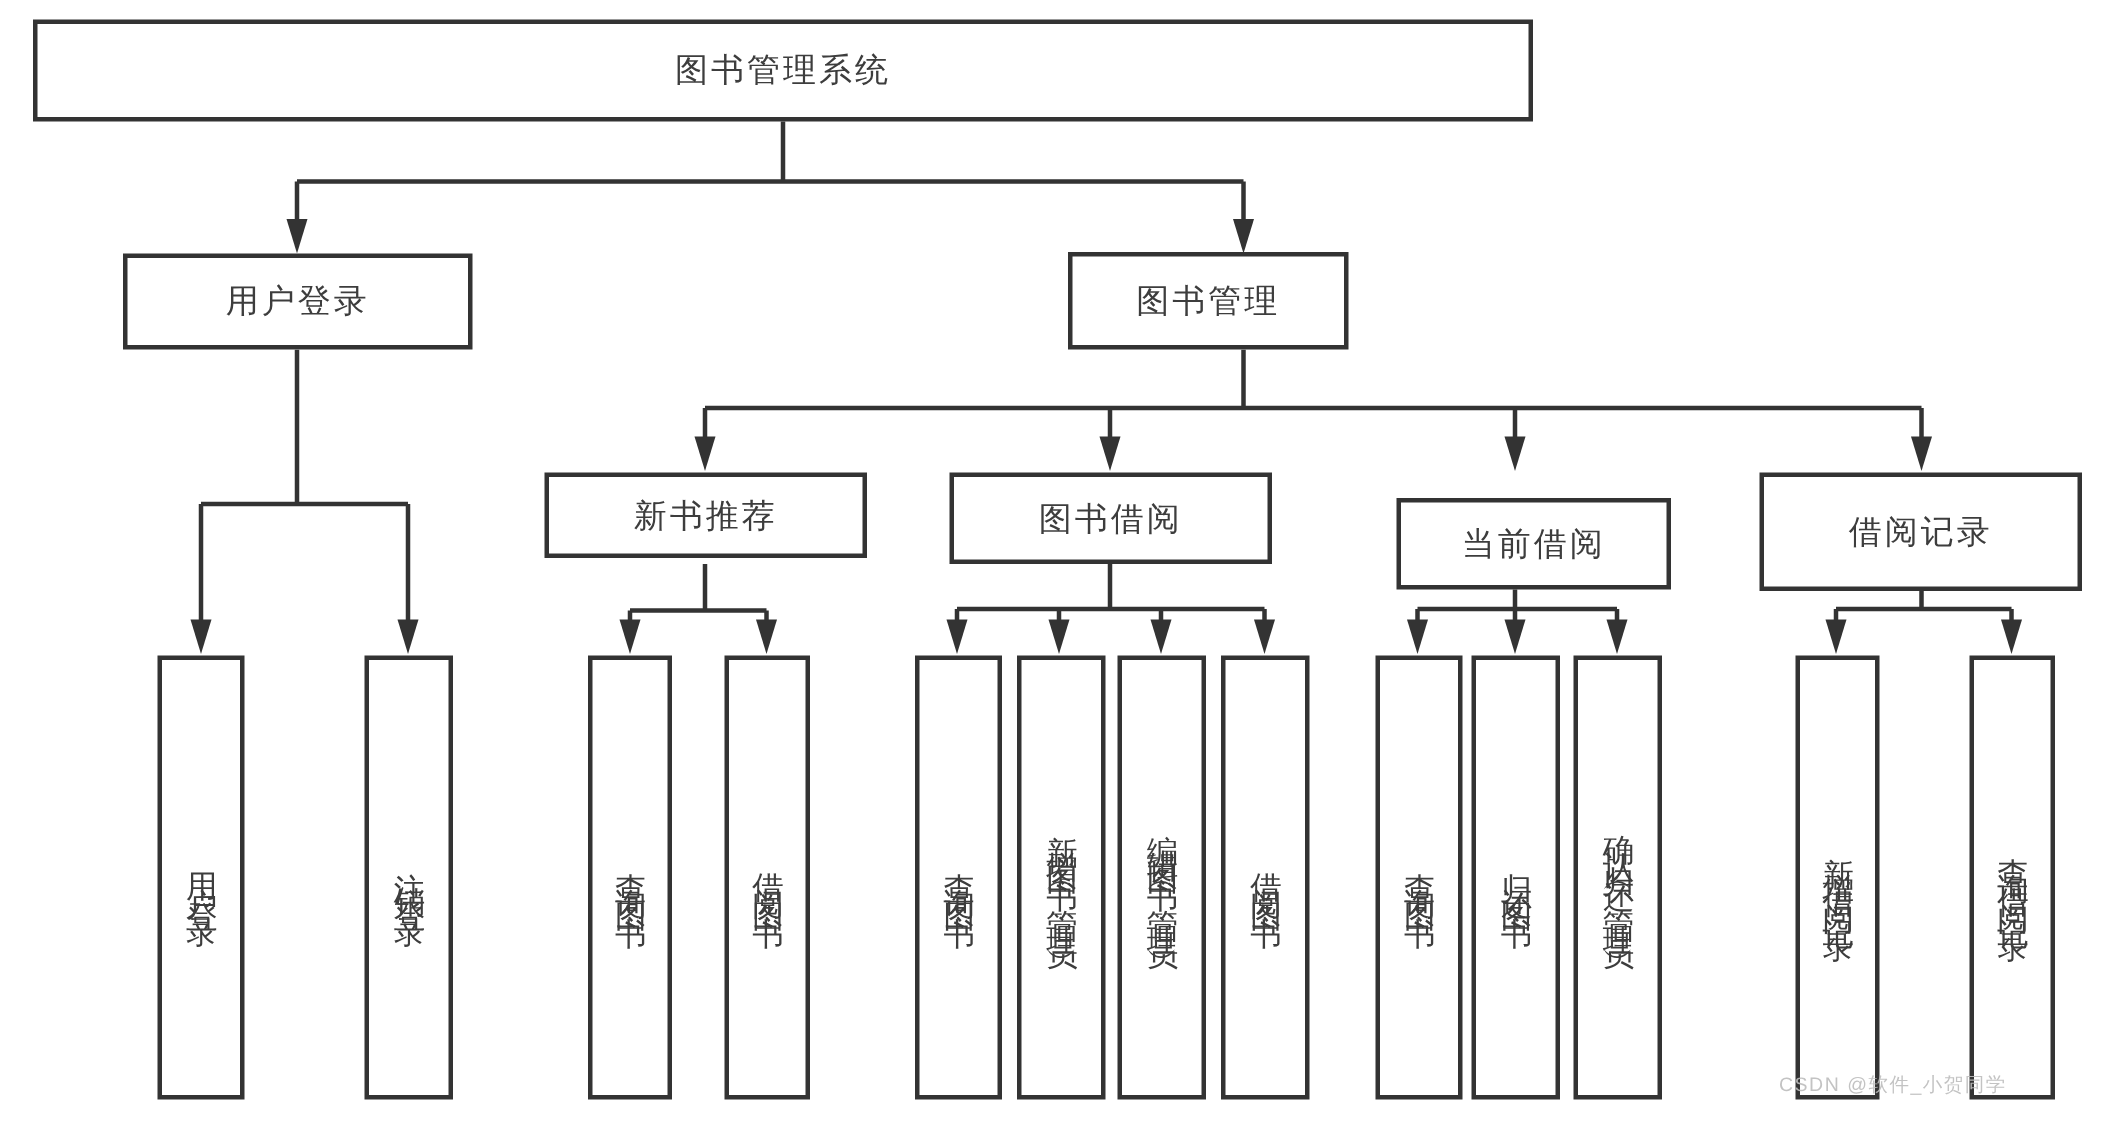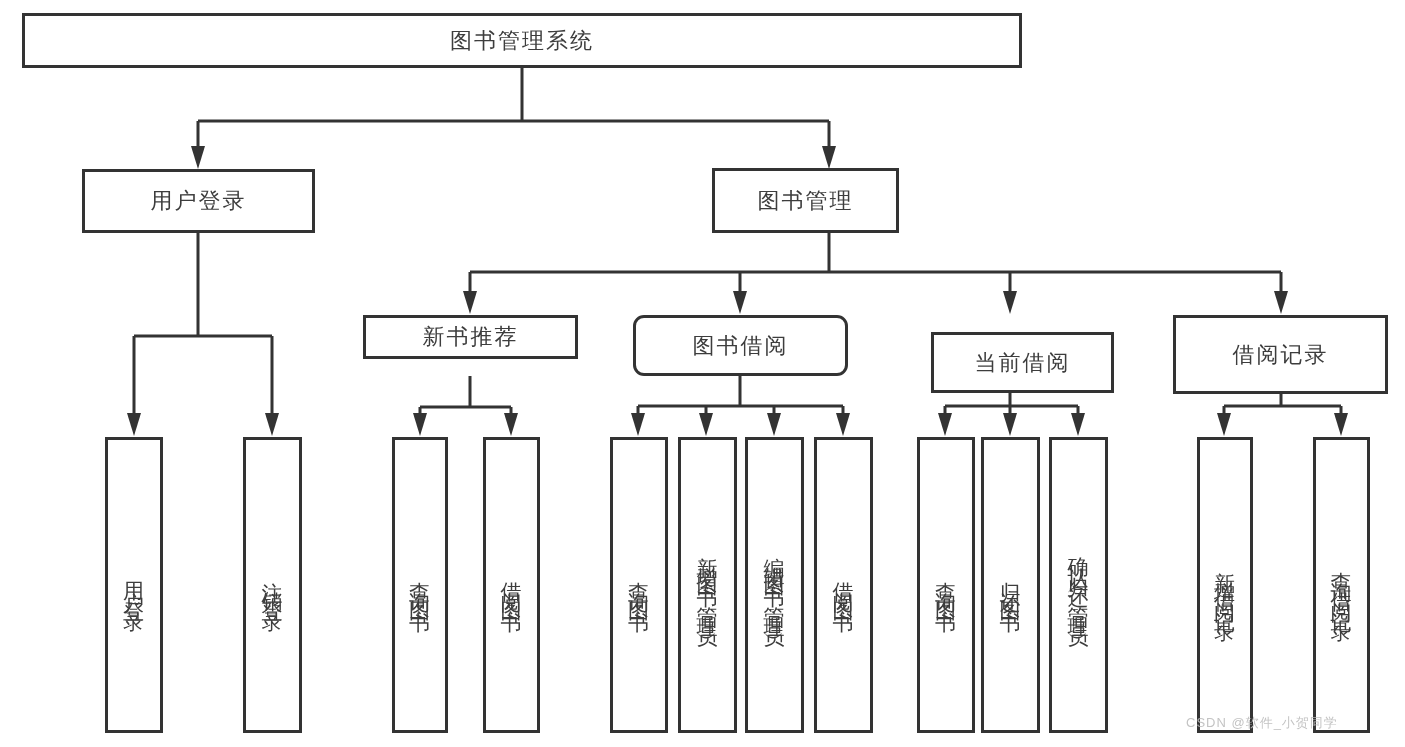--- a/index.html
+++ b/index.html
@@ -85,27 +85,27 @@
       <polygon points="767,413 781,413 774,436"></polygon>
       <polygon points="836,413 850,413 843,436"></polygon>
       <polygon points="938,413 952,413 945,436"></polygon>
       <polygon points="1003,413 1017,413 1010,436"></polygon>
       <polygon points="1071,413 1085,413 1078,436"></polygon>
       <polygon points="1217,413 1231,413 1224,436"></polygon>
       <polygon points="1334,413 1348,413 1341,436"></polygon>
     </g>
   </svg>
 
-  <div class="box hbox" style="left:22px;top:13px;width:1000px;height:55px;">图书管理系统</div>
+  <div class="box hbox" style="left:22px;top:13px;width:1000px;height:68px;">图书管理系统</div>
 
   <div class="box hbox" style="left:82px;top:169px;width:233px;height:64px;">用户登录</div>
   <div class="box hbox" style="left:712px;top:168px;width:187px;height:65px;">图书管理</div>
 
-  <div class="box hbox" style="left:363px;top:315px;width:215px;height:44px;">新书推荐</div>
-  <div class="box hbox" style="left:633px;top:315px;width:215px;height:61px;border-radius:11px;">图书借阅</div>
+  <div class="box hbox" style="left:363px;top:315px;width:215px;height:57px;">新书推荐</div>
+  <div class="box hbox" style="left:633px;top:315px;width:215px;height:61px;">图书借阅</div>
   <div class="box hbox" style="left:903px;top:332px;width:183px;height:61px;margin-left:28px;">当前借阅</div>
   <div class="box hbox" style="left:1173px;top:315px;width:215px;height:79px;">借阅记录</div>
 
   <div class="box vbox" style="left:105px;width:58px;">用户登录</div>
   <div class="box vbox" style="left:243px;width:59px;">注销登录</div>
 
   <div class="box vbox" style="left:392px;width:56px;">查询图书</div>
   <div class="box vbox" style="left:483px;width:57px;">借阅图书</div>
 
   <div class="box vbox" style="left:610px;width:58px;">查询图书</div>

